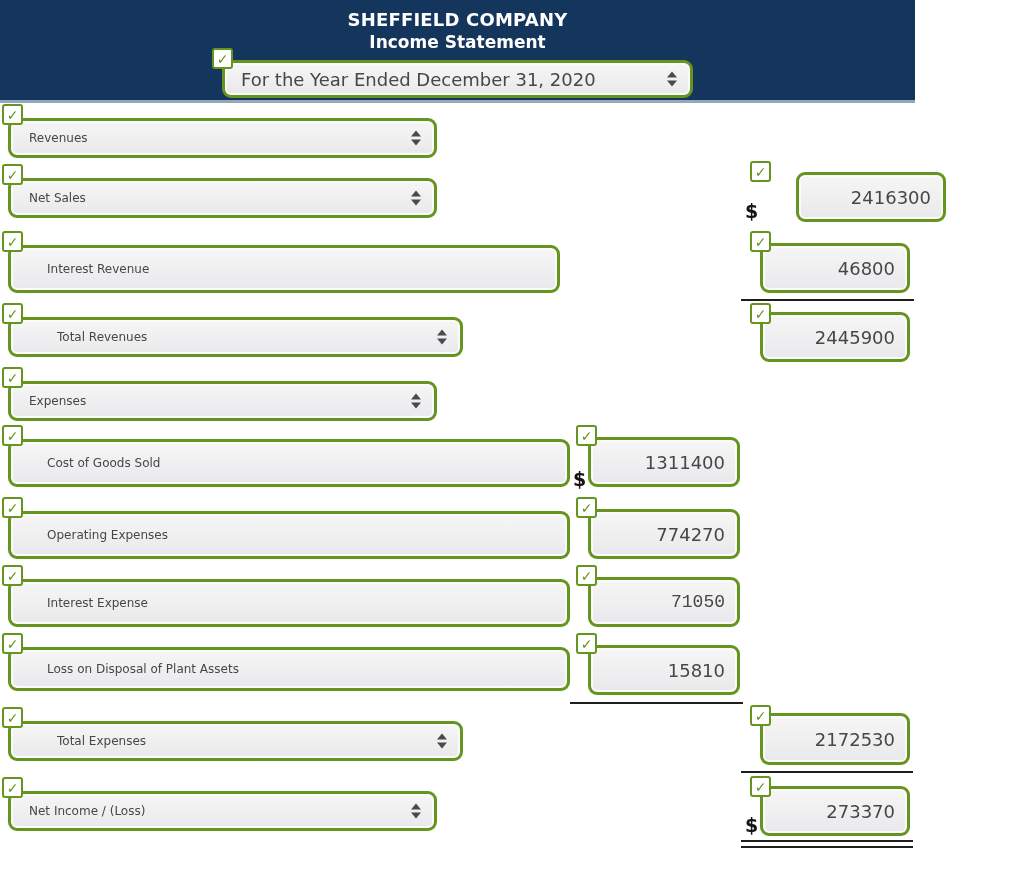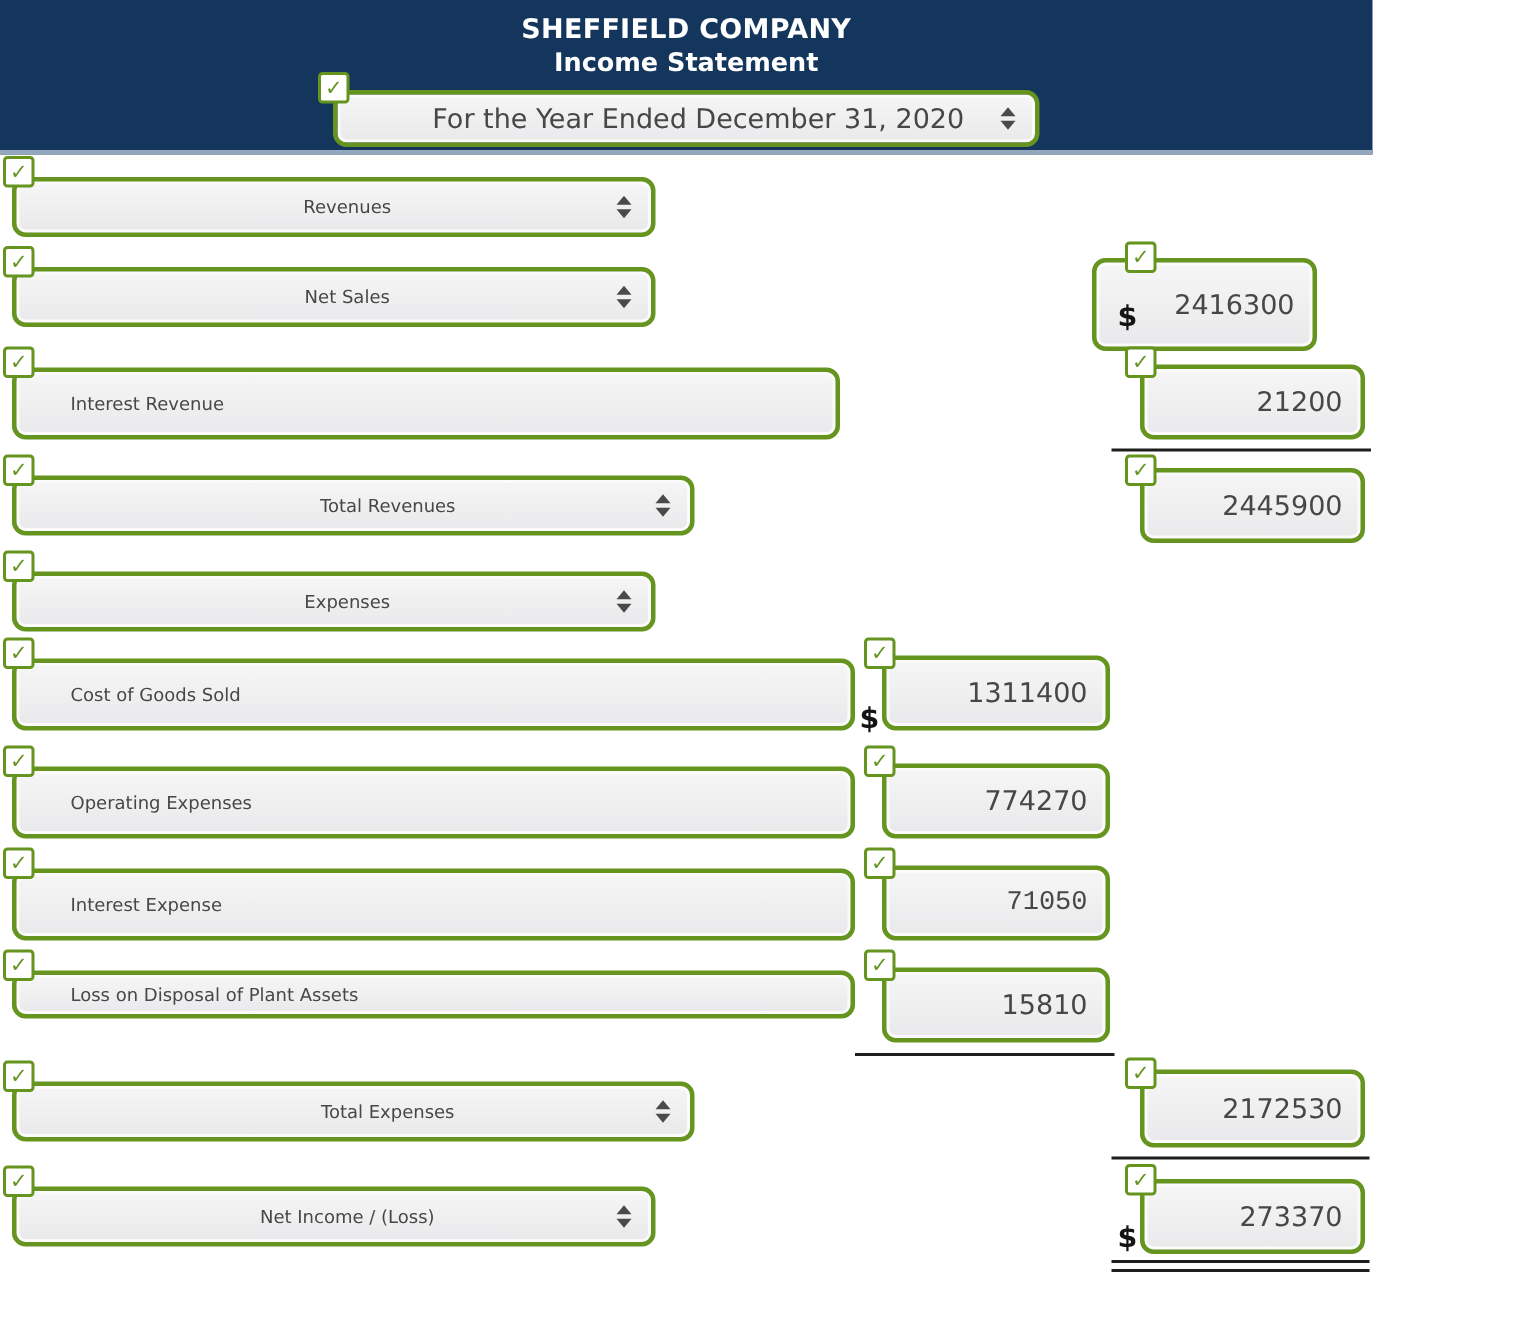--- a/index.html
+++ b/index.html
@@ -9,21 +9,21 @@
   .hdr{position:absolute;left:0;top:0;width:915px;height:100px;background:#14365c;
        border-bottom:3px solid #93a7bd;text-align:center;color:#ffffff;}
   .hdr .co{margin:0;padding-top:9px;font-size:18px;font-weight:bold;letter-spacing:.2px;}
   .hdr .st{margin:0;padding-top:2px;font-size:17px;font-weight:bold;}
   
   .field{position:absolute;box-sizing:border-box;z-index:1;
          background:linear-gradient(#f6f6f7,#e9e9eb);
          border:3px solid #65941f;border-radius:9px;
          box-shadow:inset 0 0 0 2px #fbfbfb;
          color:#474747;font-size:12px;display:flex;align-items:center;}
-  .select{cursor:pointer;justify-content:center;}
+  .select{cursor:pointer;}
   .amount{justify-content:flex-end;padding-right:12px;font-size:18px;}
   .pl18{padding-left:18px;} .pl36{padding-left:36px;} .pl46{padding-left:46px;} .pl16{padding-left:16px;}
   .fs18{font-size:18px;}
   
   .cb{position:absolute;width:21px;height:21px;box-sizing:border-box;z-index:3;
       background:#fff;border:2px solid #65941f;border-radius:3px;
       display:flex;align-items:center;justify-content:center;cursor:pointer;}
   .cb .tick{color:#65941f;font-size:14px;font-weight:bold;line-height:1;}
   
   .spinner{position:absolute;right:13px;top:50%;transform:translateY(-50%);
@@ -75,35 +75,35 @@
     <span>Net Sales</span>
     <span class="spinner">
         <i class="up"></i>
         <i class="dn"></i>
       </span>
   </div>
   <div class="cb" style="left:750px;top:161px;">
     <span class="tick">✓</span>
   </div>
   <span class="dollar" style="left:745px;top:200px;">$</span>
-  <div class="field amount" style="left:728px;top:172px;width:150px;height:62px;padding-left:32px;">
+  <div class="field amount" style="left:796px;top:172px;width:150px;height:50px;padding-left:32px;">
     <span>2416300</span>
   </div>
 
   <div class="cb" style="left:2px;top:231px;">
     <span class="tick">✓</span>
   </div>
   <div class="field pl36" style="left:8px;top:245px;width:552px;height:48px;">
     <span>Interest Revenue</span>
   </div>
   <div class="cb" style="left:750px;top:231px;">
     <span class="tick">✓</span>
   </div>
   <div class="field amount" style="left:760px;top:243px;width:150px;height:50px;">
-    <span>21200</span>
+    <span>46800</span>
   </div>
 
   <div class="rule" style="left:741px;top:299px;width:173px;"></div>
 
   <div class="cb" style="left:2px;top:303px;">
     <span class="tick">✓</span>
   </div>
   <div class="field select pl46" style="left:8px;top:317px;width:455px;height:40px;">
     <span>Total Revenues</span>
     <span class="spinner">
@@ -165,21 +165,21 @@
   <div class="cb" style="left:576px;top:565px;">
     <span class="tick">✓</span>
   </div>
   <div class="field amount" style="left:588px;top:577px;width:152px;height:50px;font-family:Liberation Mono, monospace;">
     <span>71050</span>
   </div>
 
   <div class="cb" style="left:2px;top:633px;">
     <span class="tick">✓</span>
   </div>
-  <div class="field pl36" style="left:8px;top:647px;width:562px;height:32px;">
+  <div class="field pl36" style="left:8px;top:647px;width:562px;height:44px;">
     <span>Loss on Disposal of Plant Assets</span>
   </div>
   <div class="cb" style="left:576px;top:633px;">
     <span class="tick">✓</span>
   </div>
   <div class="field amount" style="left:588px;top:645px;width:152px;height:50px;">
     <span>15810</span>
   </div>
 
   <div class="rule" style="left:570px;top:702px;width:173px;"></div>

